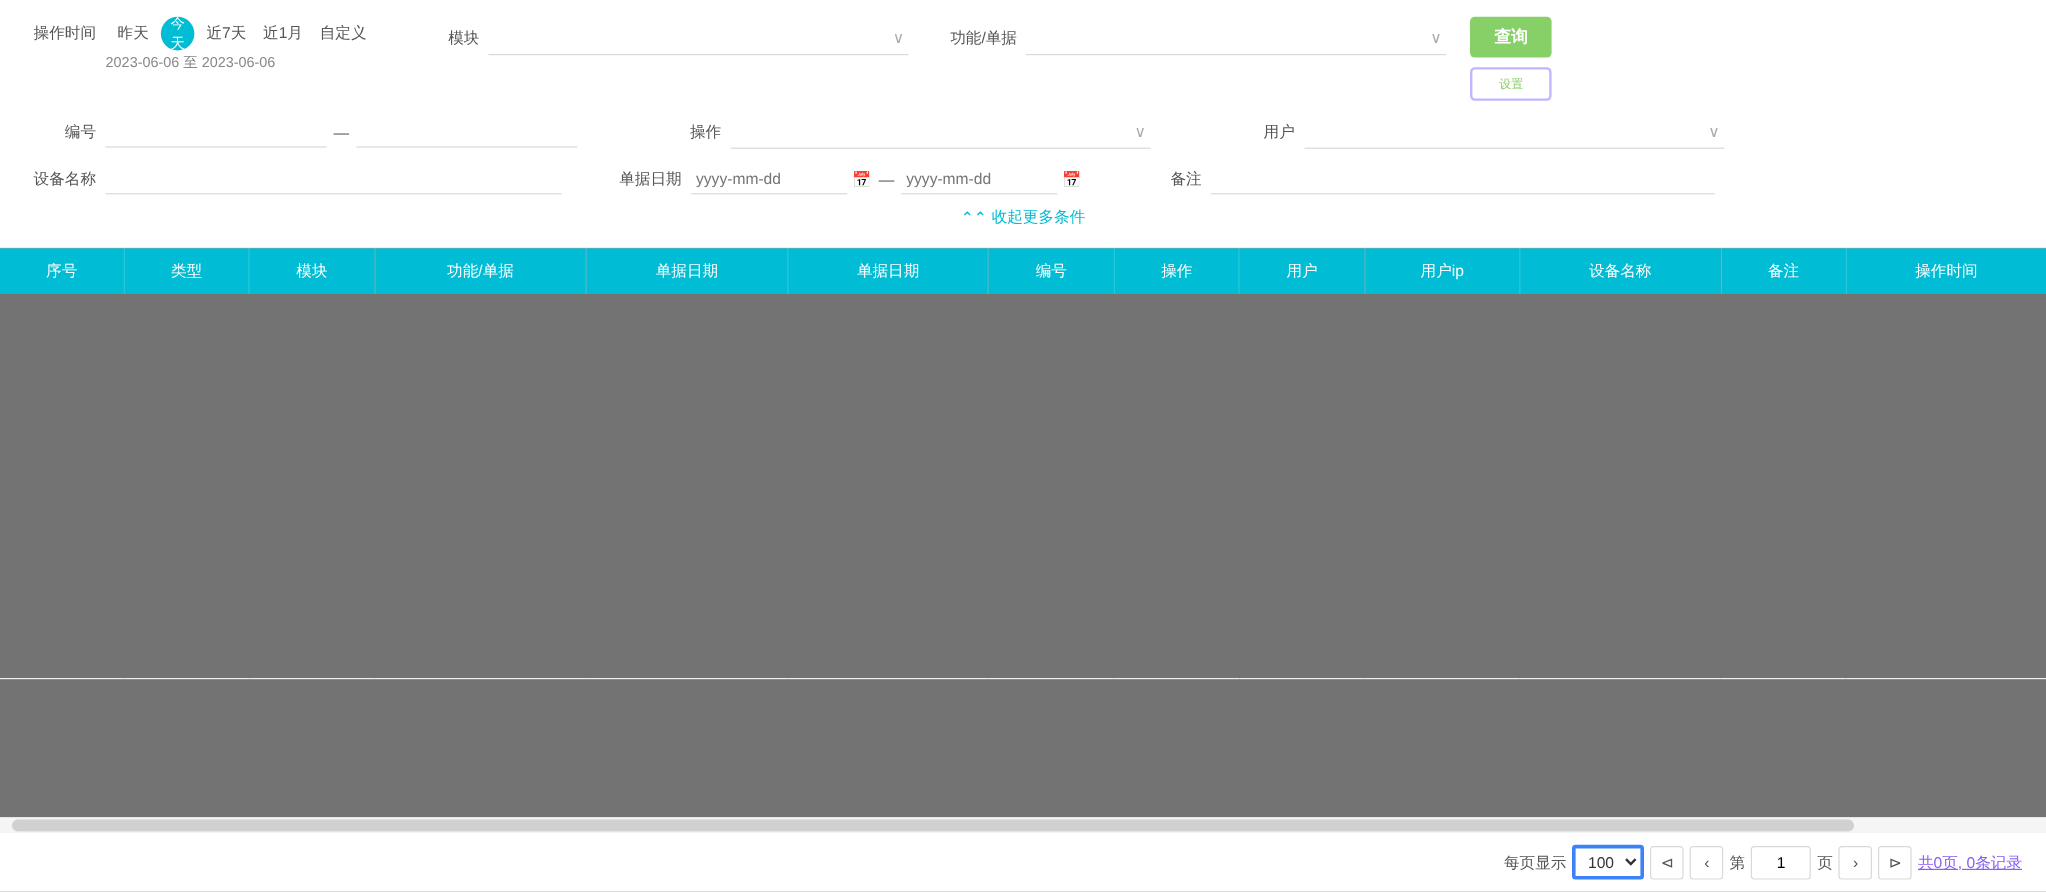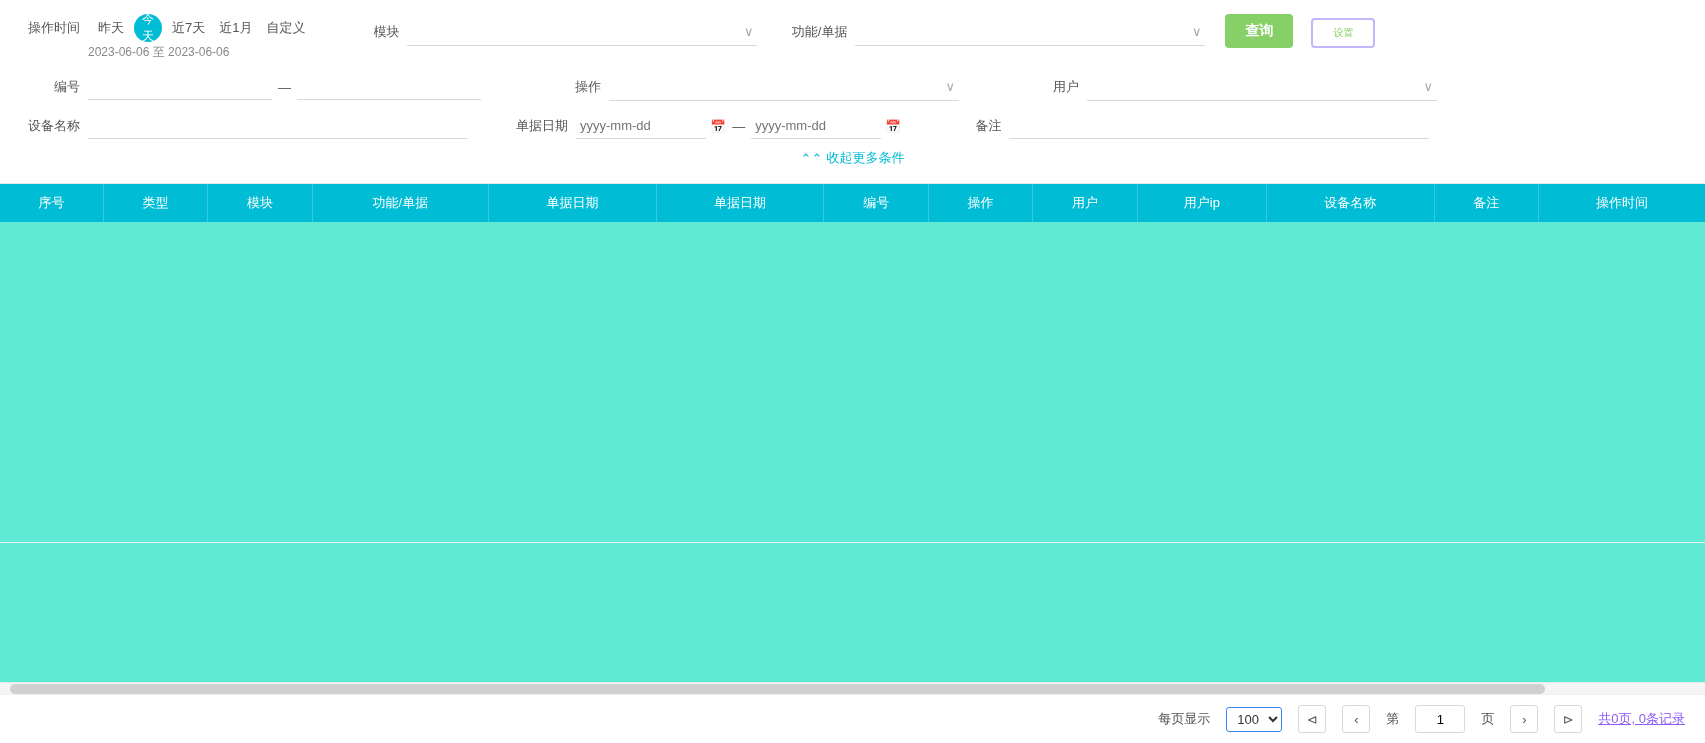--- a/index.html
+++ b/index.html
@@ -39,44 +39,44 @@
 
     
     .query-btn { background: #87d068; border: none; color: #fff; padding: 8px 20px; border-radius: 4px; cursor: pointer; font-size: 14px; font-weight: bold; }
     .settings-btn { background: #fff; border: 2px solid #c4b5fd; color: #87d068; padding: 5px 20px; border-radius: 4px; cursor: pointer; font-size: 10px; margin-top: 4px; }
 
     
     .collapse-row { display: flex; justify-content: center; align-items: center; padding: 4px 0 6px 0; }
     .collapse-btn { background: none; border: none; color: #00bcd4; cursor: pointer; font-size: 13px; display: flex; align-items: center; gap: 4px; }
 
     
-    .table-section { background: #5eead4; flex: 1; }
+    .table-section { background: #737373; flex: 1; }
     .data-table { width: 100%; border-collapse: collapse; }
     .data-table thead tr { background: #00bcd4; }
     .data-table thead th { color: #fff; font-weight: normal; padding: 10px 8px; text-align: center; font-size: 13px; border-right: 1px solid rgba(255,255,255,0.2); white-space: nowrap; }
     .data-table thead th:last-child { border-right: none; }
     .data-table tbody tr:nth-child(even) { background: #f9f9f9; }
     .data-table tbody td { padding: 9px 8px; border-bottom: 1px solid #f0f0f0; text-align: center; font-size: 13px; color: #555; }
 
     
     .scrollbar-area { height: 12px; background: #f5f5f5; border-top: 1px solid #e8e8e8; overflow-x: auto; }
     .scrollbar-inner { height: 10px; background: #d0d0d0; border-radius: 5px; margin: 1px 10px; width: 90%; }
 
     
-    .pagination { display: flex; align-items: center; justify-content: flex-end; padding: 10px 20px; background: #fff; border-top: 1px solid #f0f0f0; gap: 16px; }
+    .pagination { display: flex; align-items: center; justify-content: flex-end; padding: 10px 20px; background: #fff; border-top: 1px solid #f0f0f0; gap: 5px; }
     .page-size-label { color: #555; }
-    .page-size-select { border: 1px solid #3b82f6; border-radius: 3px; padding: 3px 6px; font-size: 13px; cursor: pointer; background: #fff; color: #333; }
+    .page-size-select { border: 3px solid #3b82f6; border-radius: 3px; padding: 3px 6px; font-size: 13px; cursor: pointer; background: #fff; color: #333; }
     .page-nav-btn { background: none; border: 1px solid #d9d9d9; border-radius: 3px; width: 28px; height: 28px; cursor: pointer; display: flex; align-items: center; justify-content: center; color: #555; font-size: 13px; }
     .page-nav-btn:disabled { color: #ccc; cursor: default; }
     .page-input { border: 1px solid #d9d9d9; border-radius: 3px; width: 50px; height: 28px; text-align: center; font-size: 13px; }
     .page-label { color: #555; }
     .page-total { color: #8b5cf6; text-decoration: underline; }
 
     
-    .action-btns { display: flex; flex-direction: row; gap: 18px; }
+    .action-btns { display: flex; flex-direction: column; gap: 4px; }
   </style>
 </head>
 <body>
 
 <div class="page-wrapper">
 
 
   <div class="filter-area">
 
     <div style="display:flex; align-items:flex-start; margin-bottom: 12px;">

